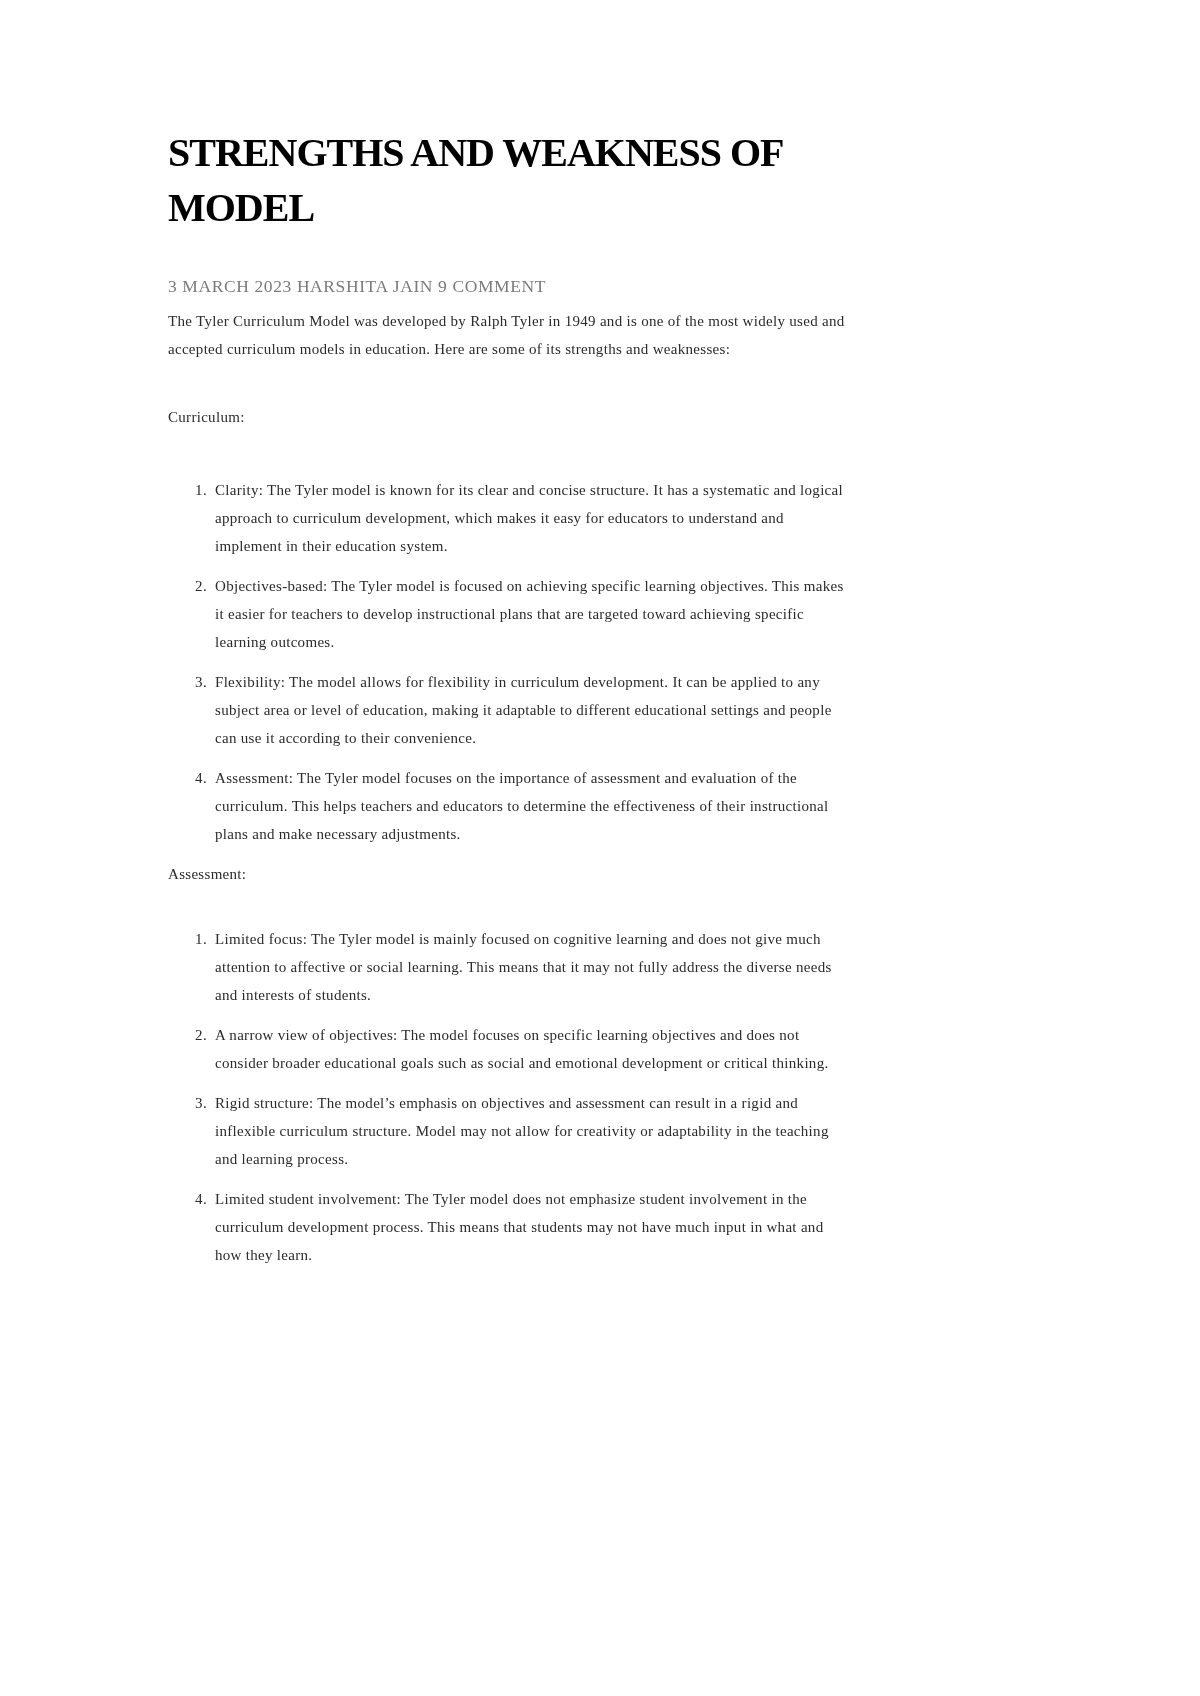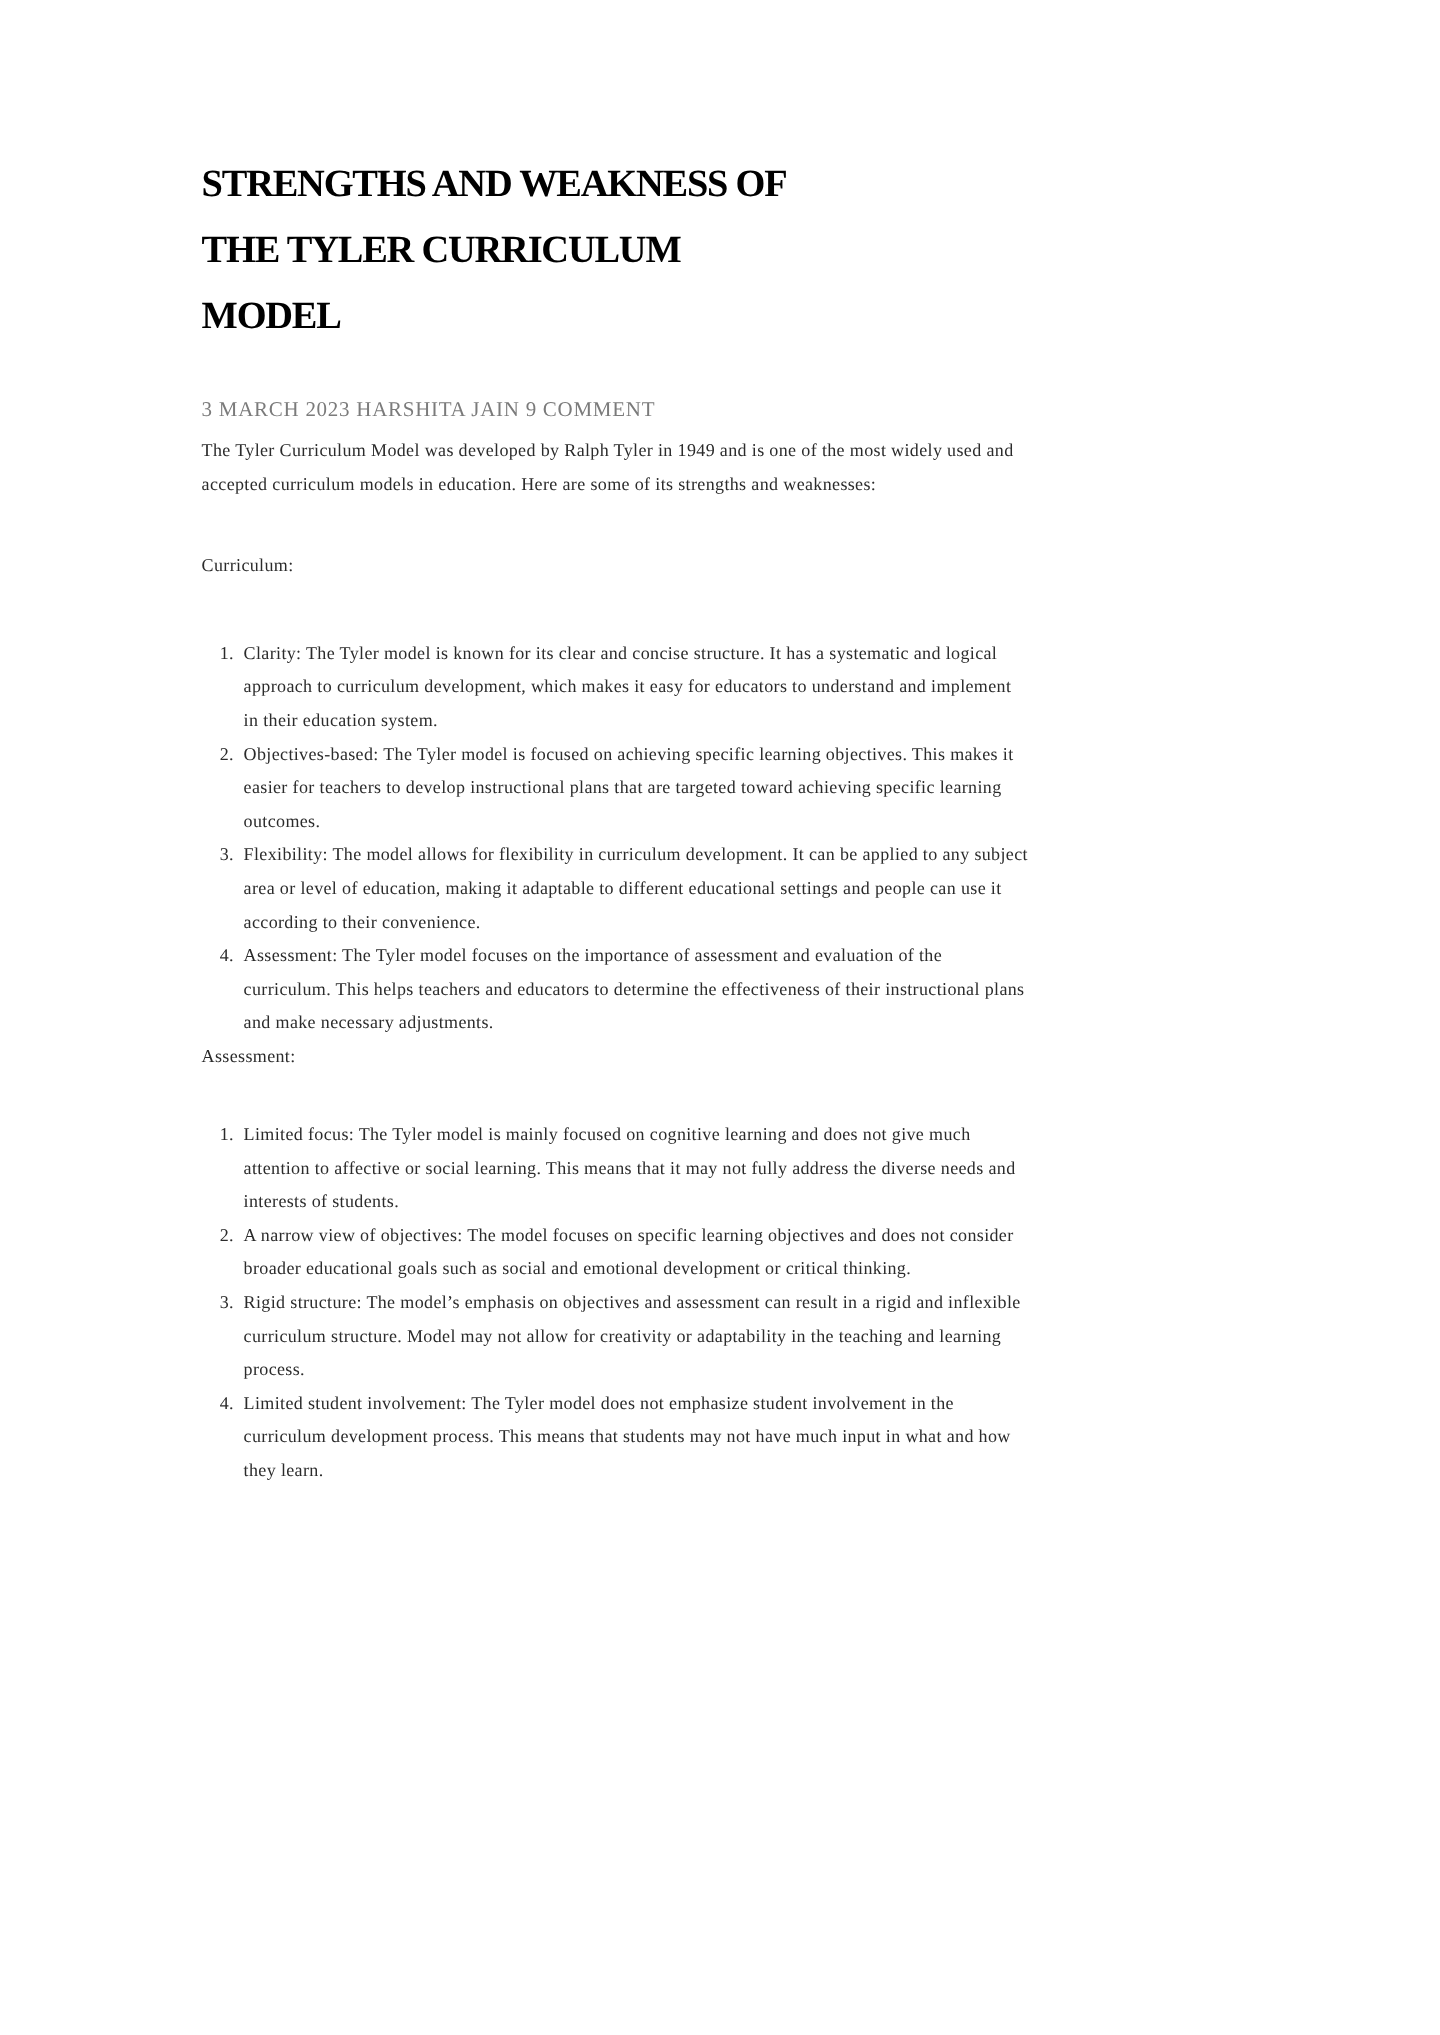--- a/index.html
+++ b/index.html
@@ -17,21 +17,21 @@
     color: #2b2b2b;
   }
   .article {
     position: absolute;
     top: 125px;
     left: 168px;
     width: 690px;
   }
   h1.article-title {
     margin: 0 0 40px 0;
-    font-size: 32px;
+    font-size: 40px;
     line-height: 55px;
     font-weight: bold;
     color: #000000;
     letter-spacing: -1px;
     white-space: nowrap;
   }
   h1.article-title .title-line { display: block; }
   .meta {
     margin: 0 0 10px 0;
     font-size: 17.5px;
@@ -52,33 +52,32 @@
     margin: 0 0 45px 0;
   }
   p.section-label.tight {
     margin: 0 0 37px 0;
   }
   ol.item-list {
     margin: 0;
     padding: 0 0 0 31px;
   }
   ol.item-list li {
-    margin: 0;
+    margin: 12px;
     padding: 0 0 0 4px;
   }
 </style>
 </head>
 <body>
 
 <div class="page">
   <div class="article">
 
     <h1 class="article-title">
       <span class="title-line">STRENGTHS AND WEAKNESS OF</span>
-      <span class="title-line">THE TYLER CURRICULUM</span>
       <span class="title-line">MODEL</span>
     </h1>
 
     <div class="meta">
       <span>3 MARCH 2023</span>
       <span>HARSHITA JAIN</span>
       <span>9 COMMENT</span>
     </div>
 
     <p class="intro body-text">The Tyler Curriculum Model was developed by Ralph Tyler in 1949 and is one of the most widely used and accepted curriculum models in education. Here are some of its strengths and weaknesses:</p>

